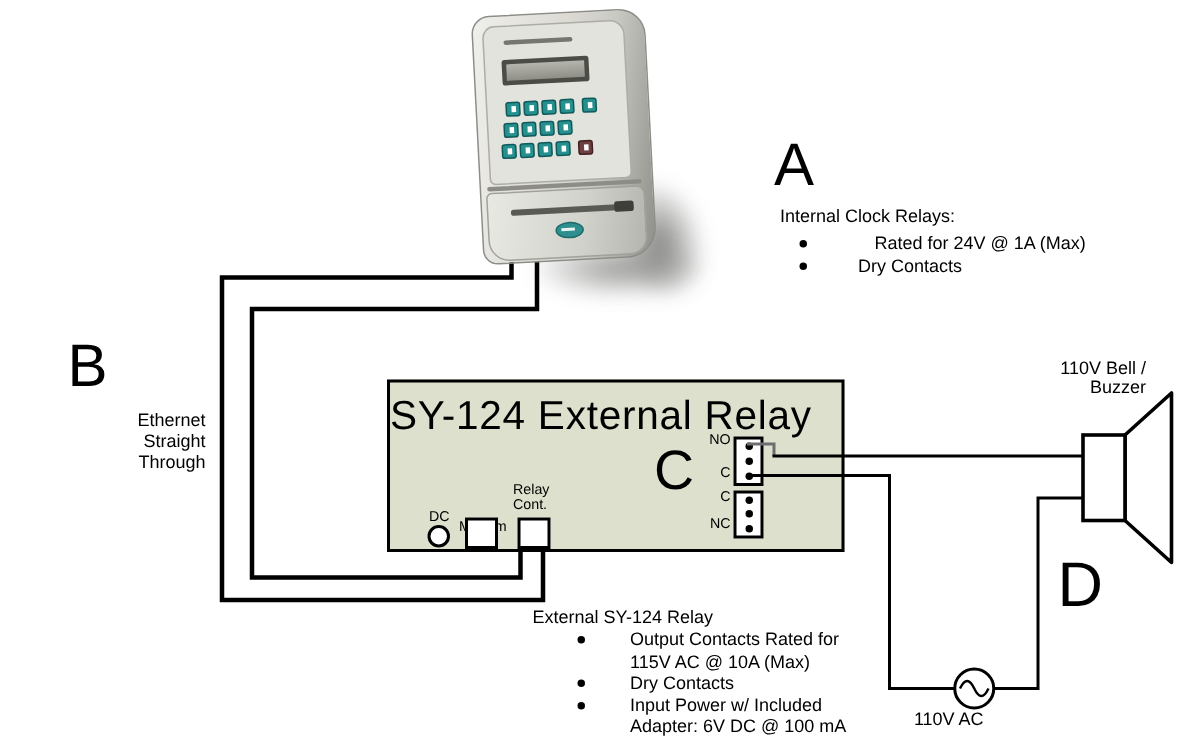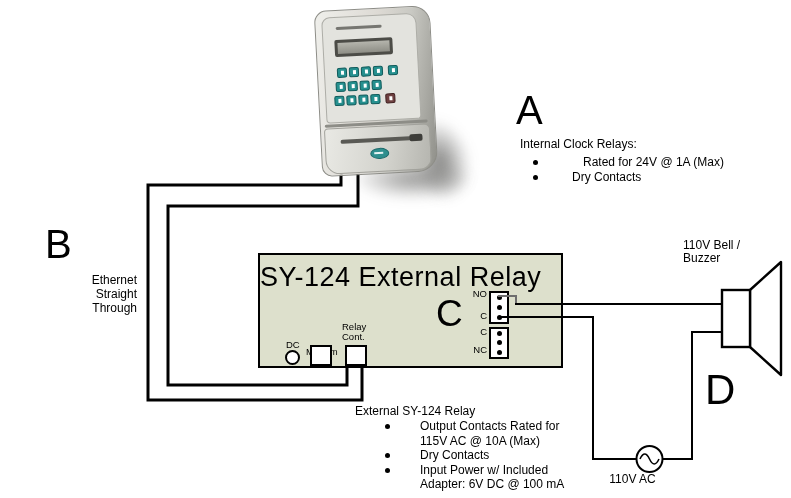--- a/index.html
+++ b/index.html
@@ -167,21 +167,21 @@
       <span class="bdot"></span>
       <span class="btext" style="margin-left:34px;width:170px;line-height:15px">Dry Contacts</span>
     </div>
   </div>
 
   <div class="letter" style="left:45px;top:224px">B</div>
   <div class="abs small preline" style="left:59px;top:273px;width:78px;text-align:right;line-height:14px">Ethernet
 Straight
 Through</div>
 
-  <div class="abs small preline" style="left:683px;top:239px;width:95px;text-align:left;line-height:13px">110V Bell /
+  <div class="abs small preline" style="left:669px;top:239px;width:95px;text-align:right;line-height:13px">110V Bell /
 Buzzer</div>
   <div class="letter" style="left:705px;top:369px;font-size:42px">D</div>
   <div class="abs small" style="left:600px;top:472px;width:65px;text-align:center">110V AC</div>
 
   <div class="abs small" style="left:355px;top:404px">External SY-124 Relay</div>
   <div class="abs" style="left:385px;top:419px">
     <div class="brow">
       <span class="bdot"></span>
       <span class="btext" style="margin-left:30px;width:152px">Output Contacts Rated for 115V AC @ 10A (Max)</span>
     </div>

